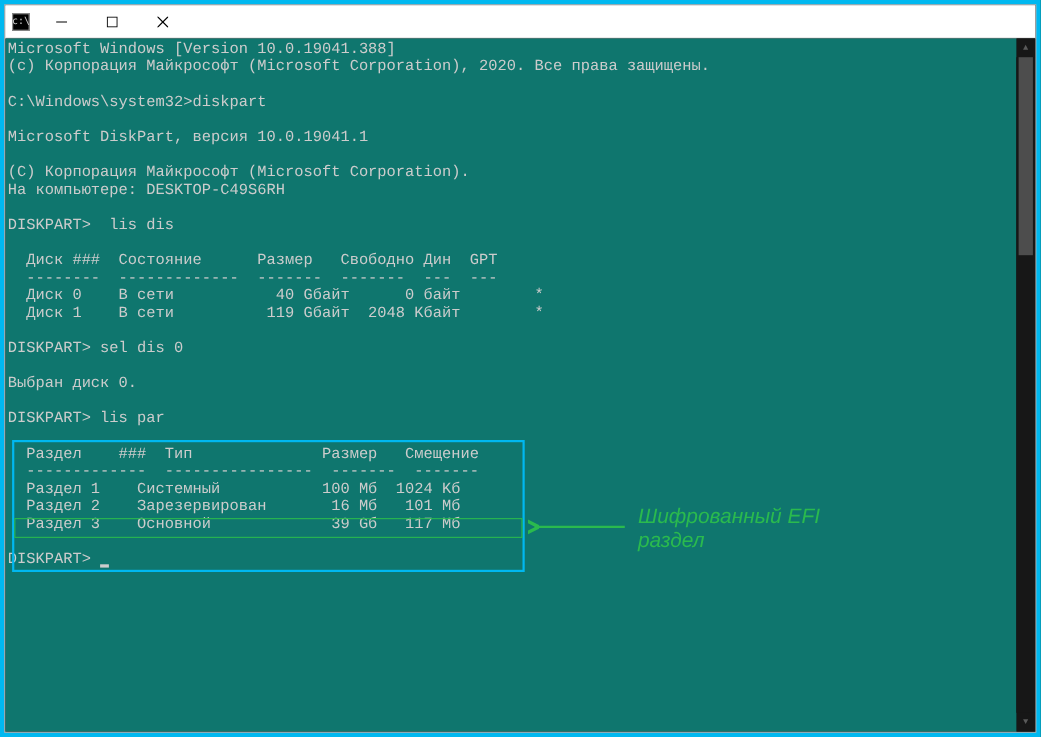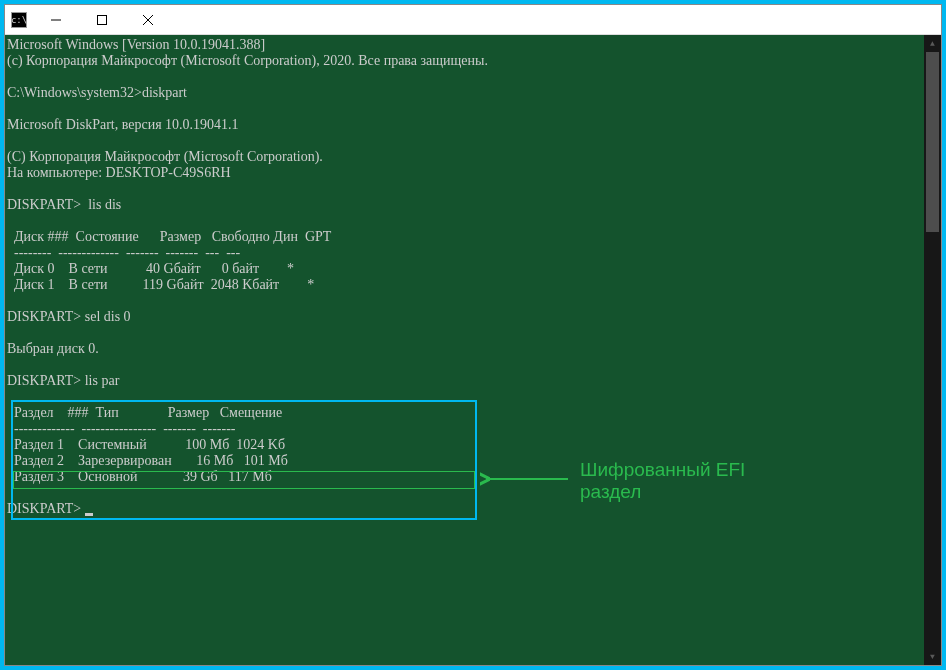--- a/index.html
+++ b/index.html
@@ -58,23 +58,23 @@
   }
   .win-btn svg { width: 10px; height: 10px; }
 
   .console-container {
     flex: 1;
     display: flex;
     background: #000;
   }
   .console {
     flex: 1;
-    background: #14532d;
+    background: #0f766e;
     color: #ccc;
-    font-family: Liberation Serif, serif;
+    font-family: Liberation Mono, monospace;
     font-size: 14px;
     line-height: 16px;
     padding: 2px 0 2px 2px;
     white-space: pre;
     overflow: hidden;
     position: relative;
   }
   .scrollbar {
     width: 17px;
     background: #171717;
@@ -121,20 +121,21 @@
   .arrow-ann {
     position: absolute;
     pointer-events: none;
   }
   .ann-text {
     position: absolute;
     font-family: "Segoe UI", Tahoma, sans-serif;
     font-size: 19px;
     color: #2aba4e;
     white-space: pre;
+    font-style: italic;
   }
 </style>
 </head>
 <body>
 
 <div class="window">
 
   <div class="titlebar">
     <span class="titlebar-icon">c:\</span>
     <div class="win-controls">

